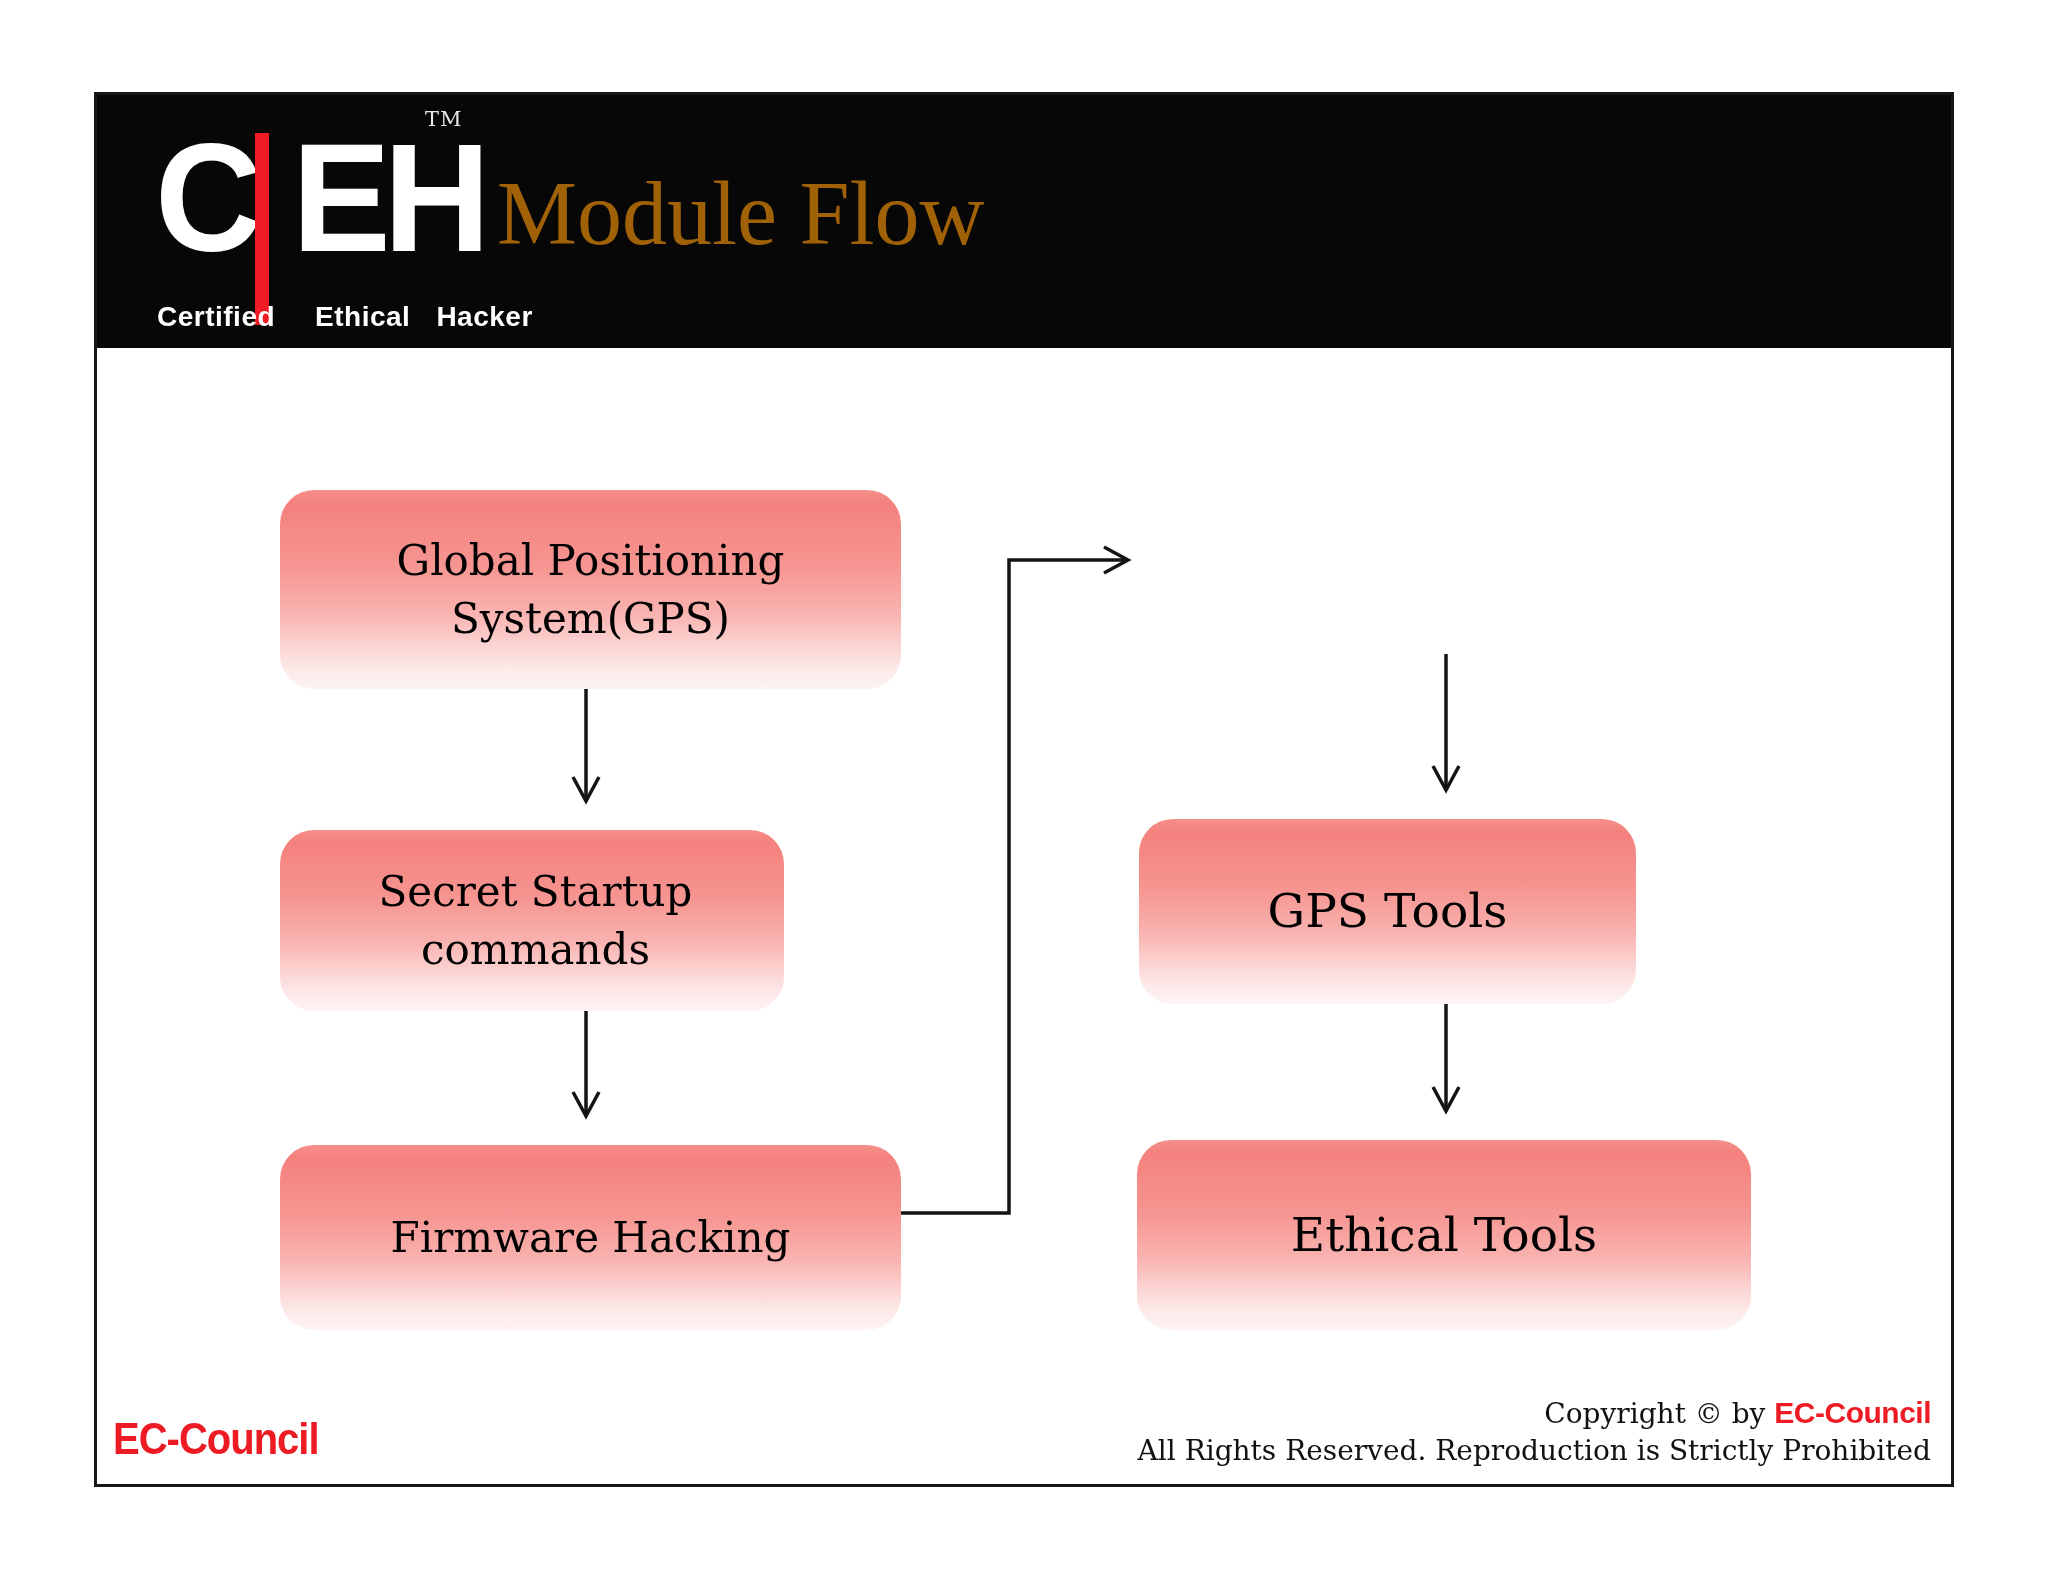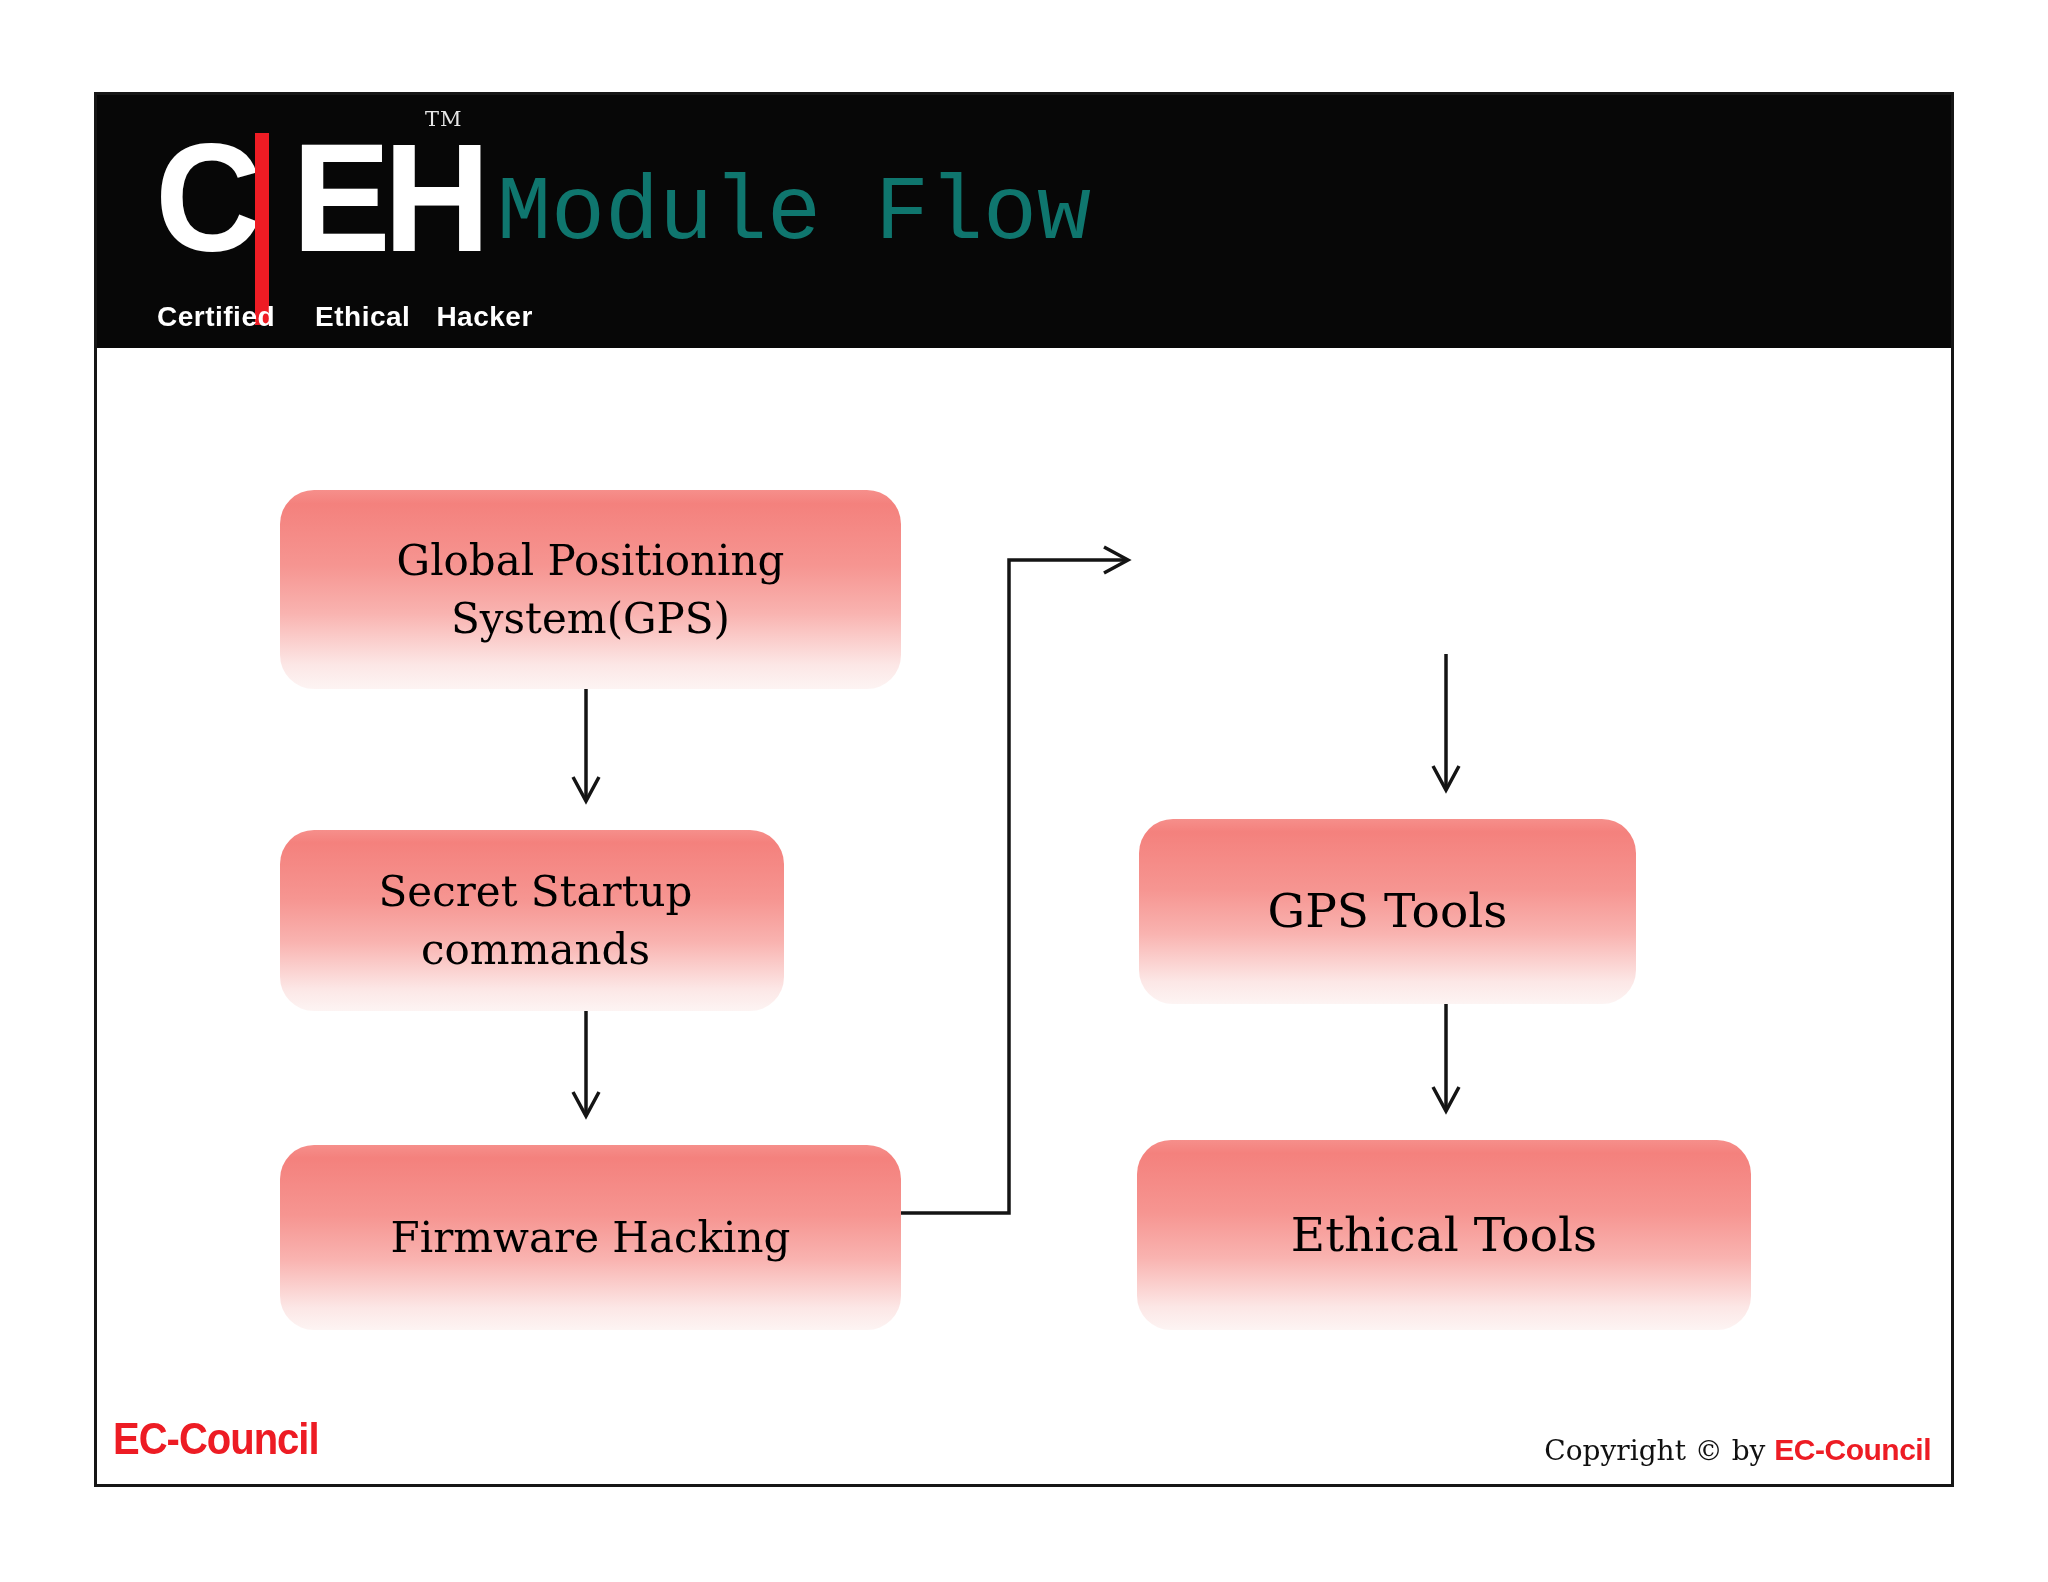--- a/index.html
+++ b/index.html
@@ -82,22 +82,22 @@
     letter-spacing: 0.5px;
     white-space: nowrap;
   }
   .ceh-words .w-certified { margin-right: 40px; }
   .ceh-words .w-ethical   { margin-right: 26px; }
 
   .header-title {
     position: absolute;
     left: 400px;
     top: 74px;
-    color: #0f766e;
-    font-family: Liberation Mono, monospace;
+    color: #a16207;
+    font-family: Liberation Serif, serif;
     font-size: 90px;
     line-height: 1;
     white-space: nowrap;
   }
 
   
   .node {
     position: absolute;
     border-radius: 34px;
     background: linear-gradient(180deg,
@@ -233,15 +233,16 @@
   <div class="node node--right node--gpstools">
     <span>GPS Tools</span>
   </div>
   <div class="node node--right node--security">
     <span>Ethical Tools</span>
   </div>
 
   <div class="footer-brand">EC-Council</div>
   <div class="footer-copy">
     <div><span>Copyright © by </span><span class="brand-inline">EC-Council</span></div>
+    <div>All Rights Reserved. Reproduction is Strictly Prohibited</div>
   </div>
 
 </div>
 
 </body></html>

